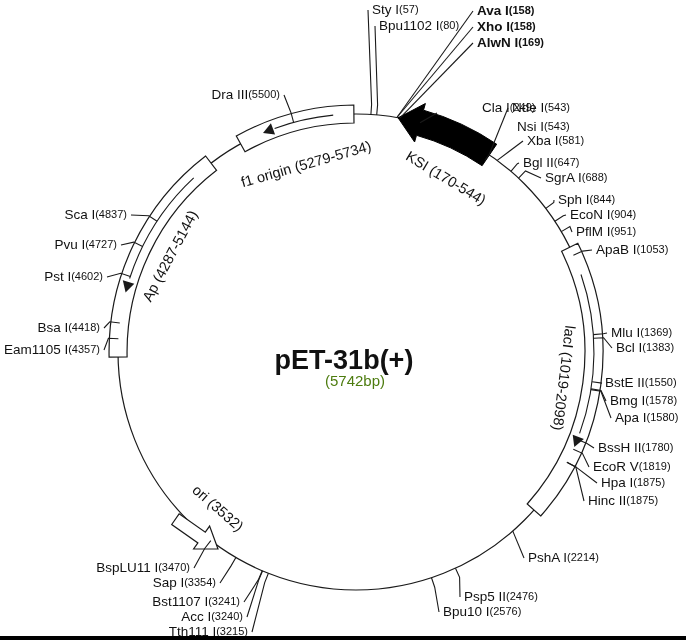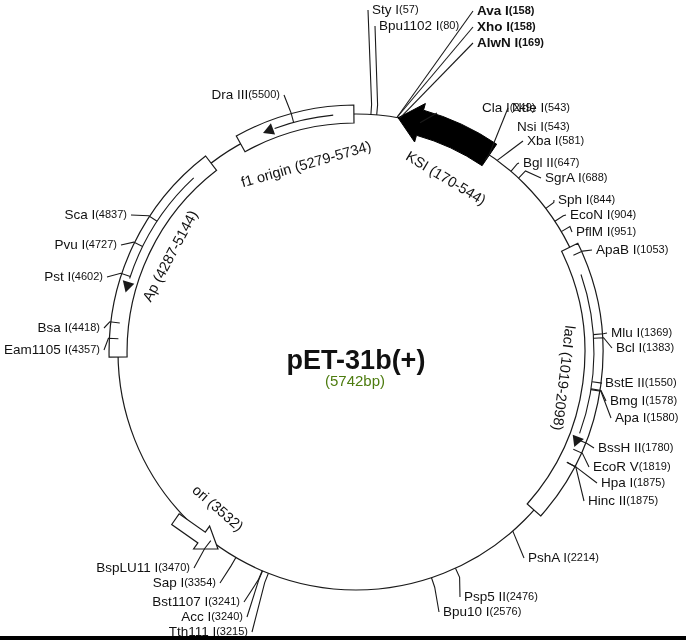--- a/index.html
+++ b/index.html
@@ -1,19 +1,19 @@
 <!DOCTYPE html>
 <html><head>
 <meta charset="utf-8">
 <style>
   html,body{margin:0;padding:0;background:#fff;}
   .stage{position:relative;width:686px;height:642px;background:#fff;overflow:hidden;
          font-family:"Liberation Sans",sans-serif;}
   svg{position:absolute;left:0;top:0;}
-  .center-title{position:absolute;left:356px;top:345px;transform:translateX(-50%);
+  .center-title{position:absolute;left:344px;top:345px;transform:translateX(-50%);
     font-size:27px;font-weight:bold;color:#111;white-space:nowrap;}
   .center-sub{position:absolute;left:355px;top:372px;transform:translateX(-50%);
     font-size:15px;color:#4d7c0f;white-space:nowrap;}
   .bottom-rule{position:absolute;left:0;top:636px;width:686px;height:4px;background:#000;}
   text{fill:#111;}
 </style>
 </head>
 <body>
 
 <div class="stage">

